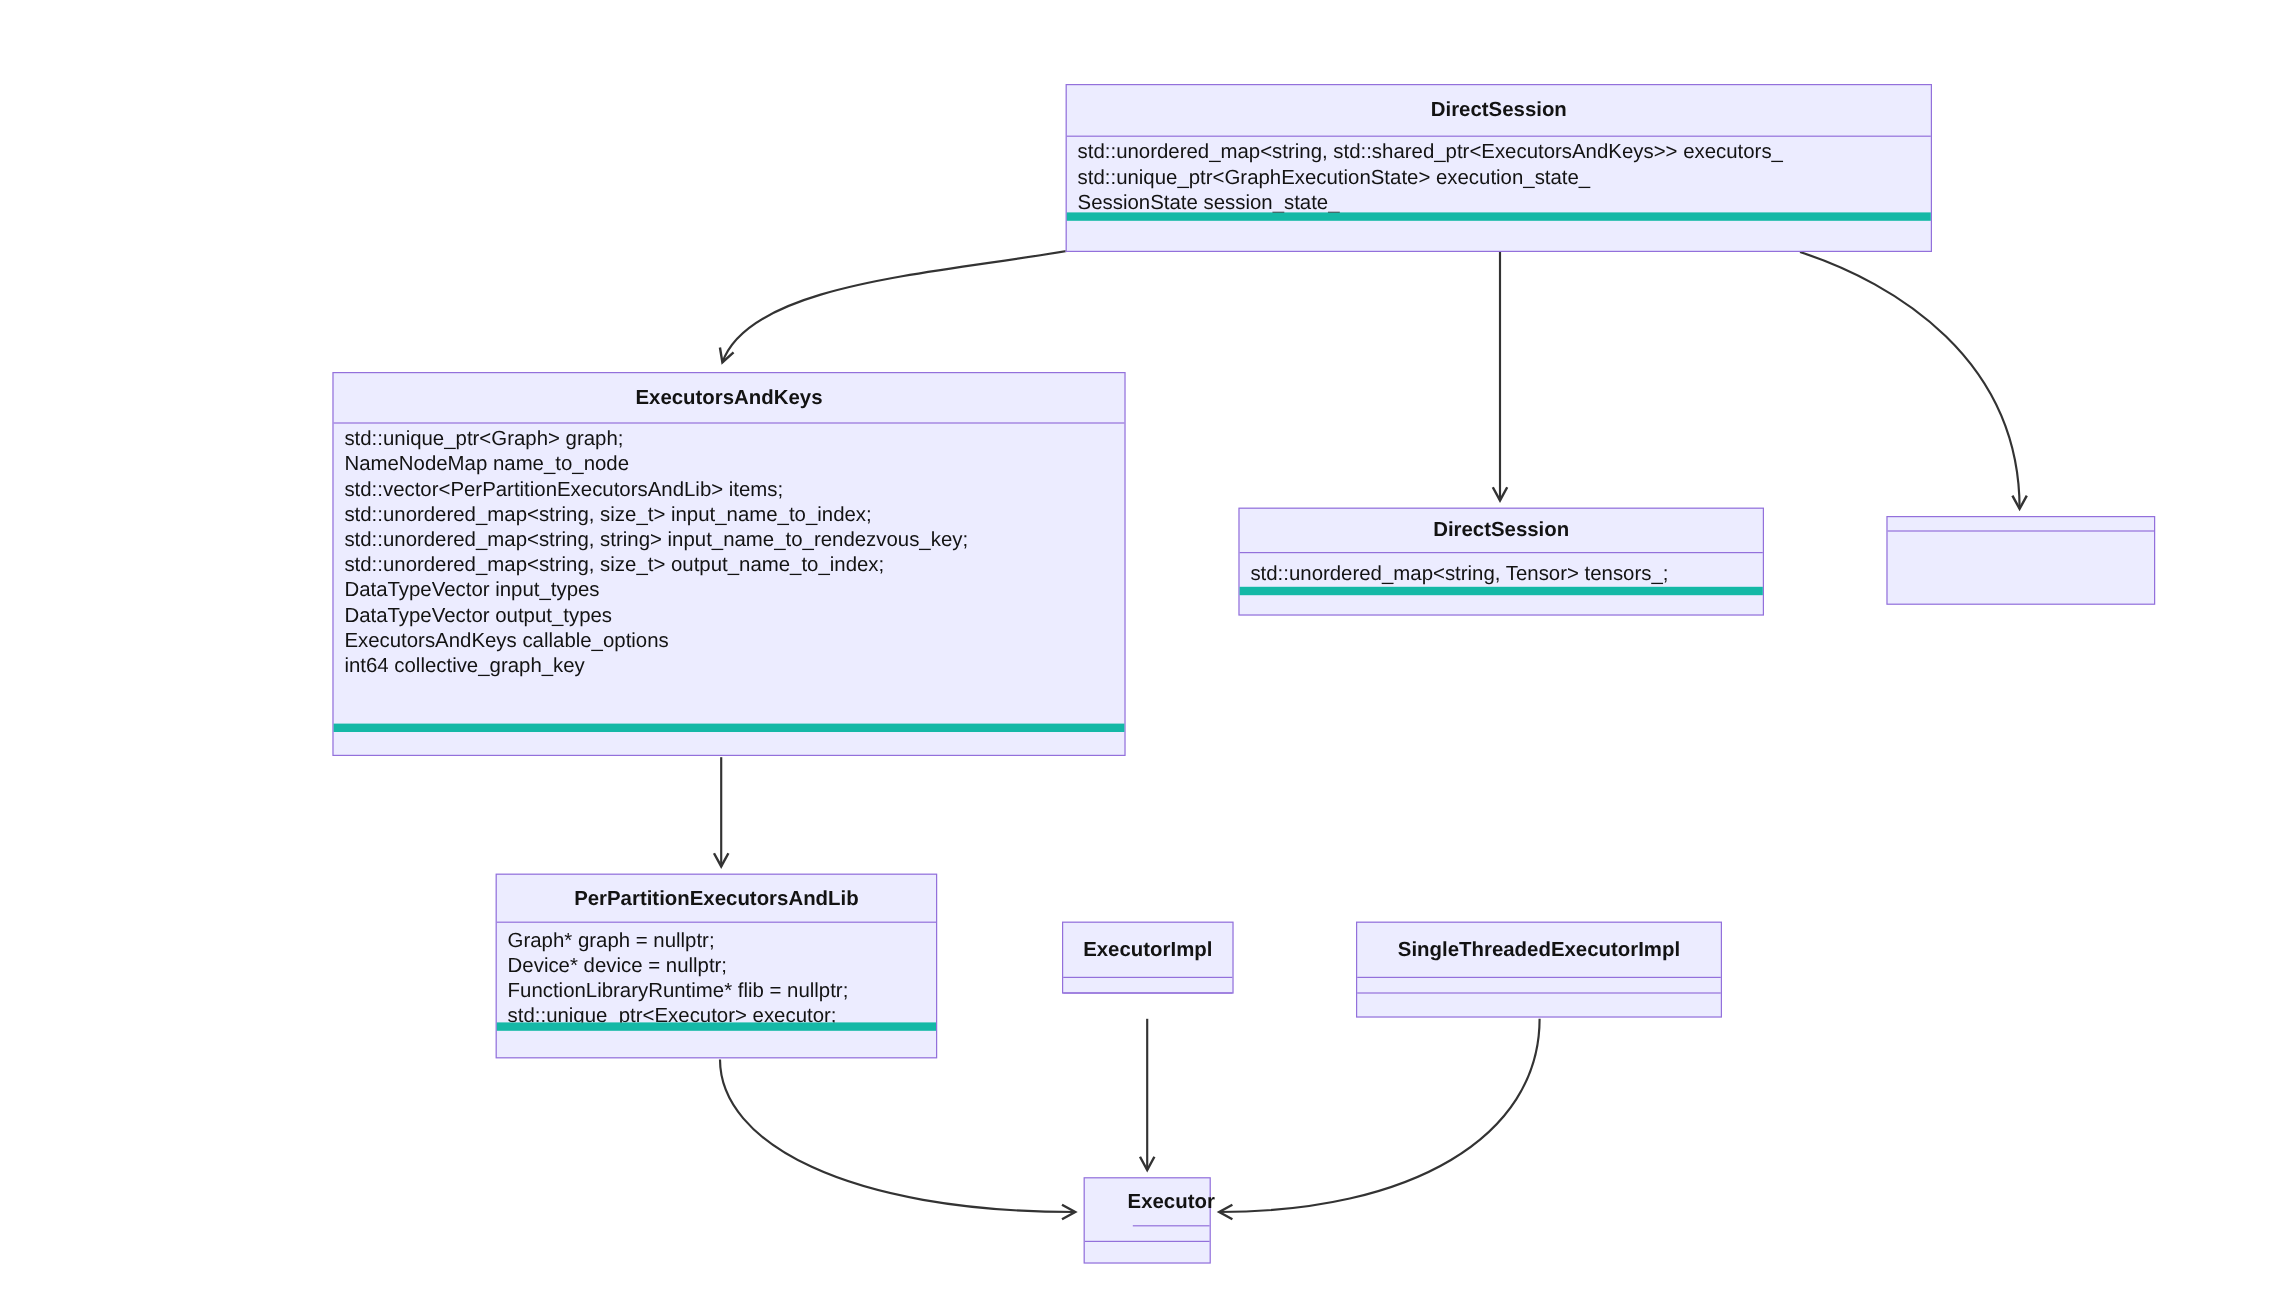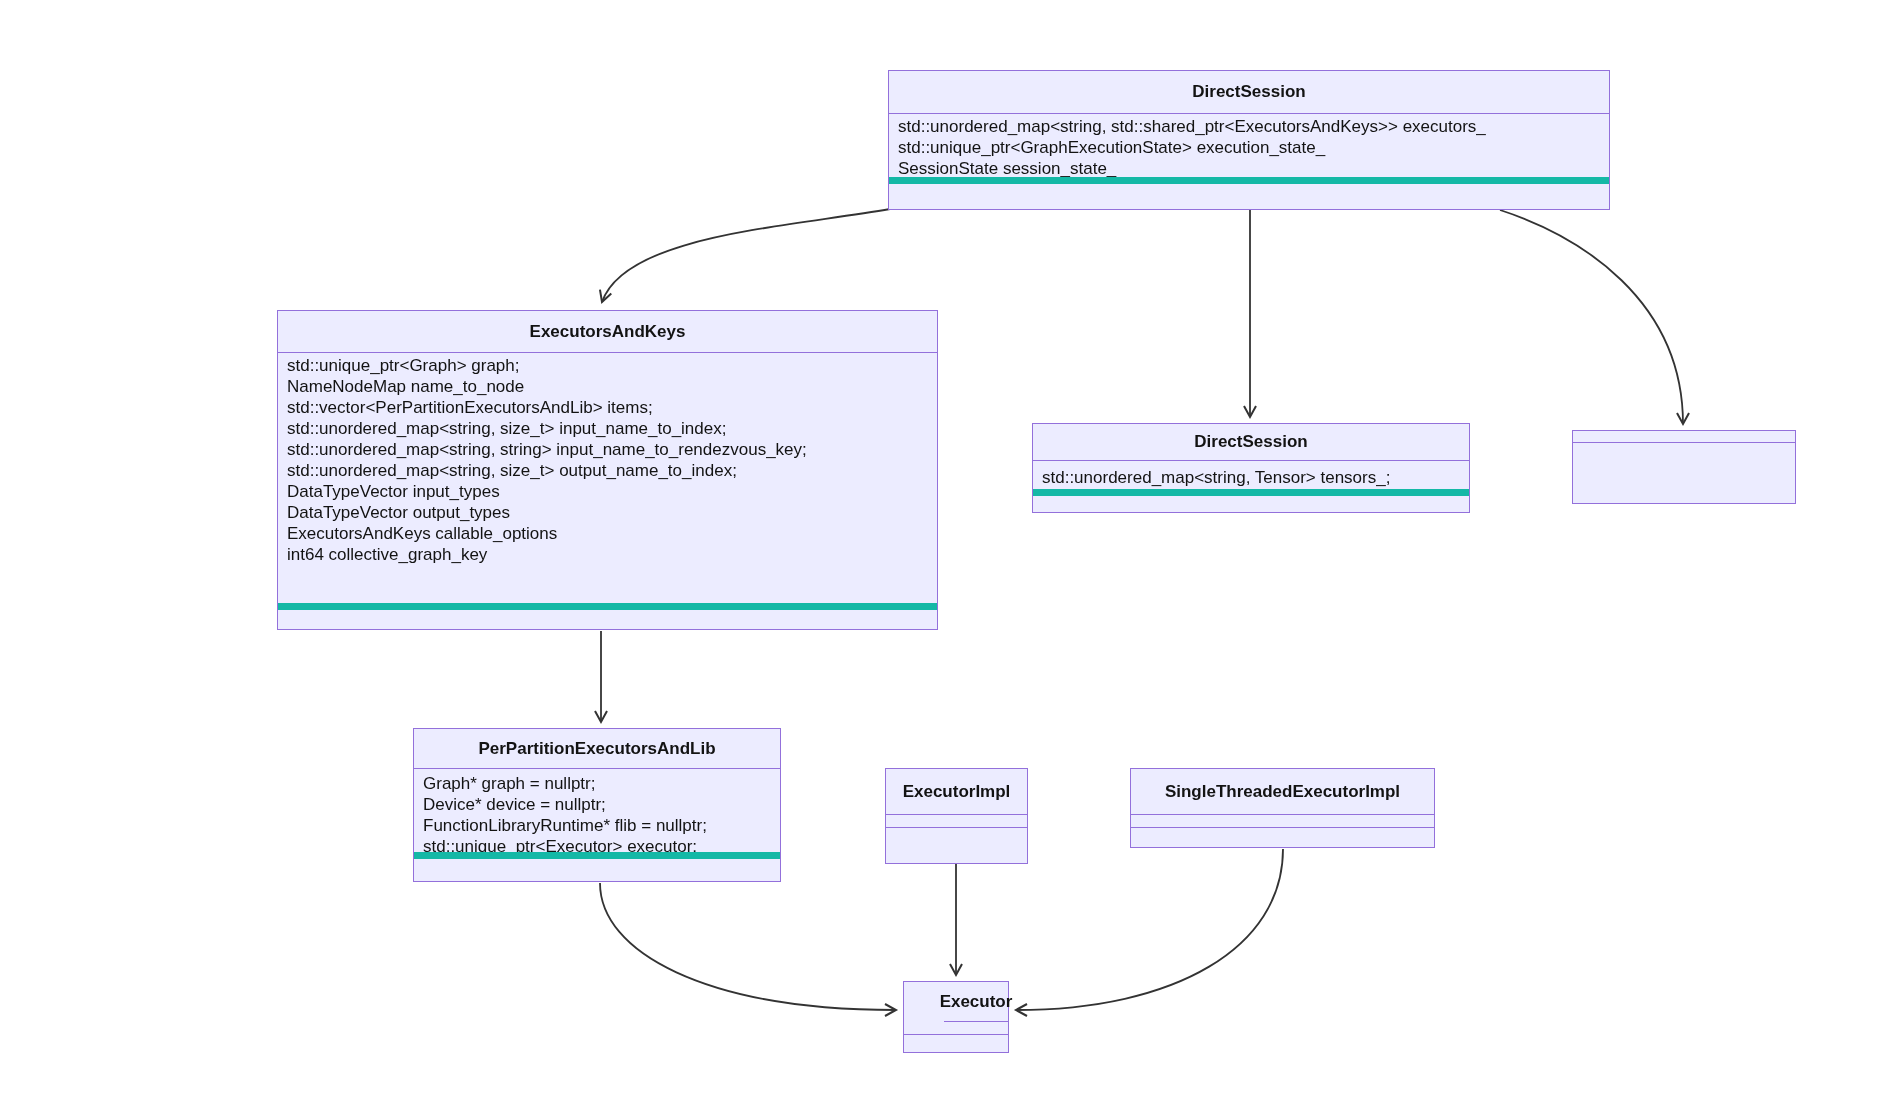--- a/index.html
+++ b/index.html
@@ -118,21 +118,21 @@
     <div class="uml-title" style="height:40px;">PerPartitionExecutorsAndLib</div>
     <div class="uml-attrs" style="height:90px; padding-top:4px;">
       <div class="attr-line">Graph* graph = nullptr;</div>
       <div class="attr-line">Device* device = nullptr;</div>
       <div class="attr-line">FunctionLibraryRuntime* flib = nullptr;</div>
       <div class="attr-line">std::unique_ptr&lt;Executor&gt; executor;</div>
     </div>
     <div class="uml-empty"></div>
   </div>
 
-  <div class="uml-class" style="left:885px; top:768px; width:143px; height:96px;">
+  <div class="uml-class" style="left:885px; top:768px; width:143px; height:60px;">
     <div class="uml-title" style="height:46px;">ExecutorImpl</div>
     <div class="uml-empty with-border" style="height:13px;"></div>
     <div class="uml-empty"></div>
   </div>
 
   <div class="uml-class" style="left:1130px; top:768px; width:305px; height:80px;">
     <div class="uml-title" style="height:46px;">SingleThreadedExecutorImpl</div>
     <div class="uml-empty with-border" style="height:13px;"></div>
     <div class="uml-empty"></div>
   </div>

